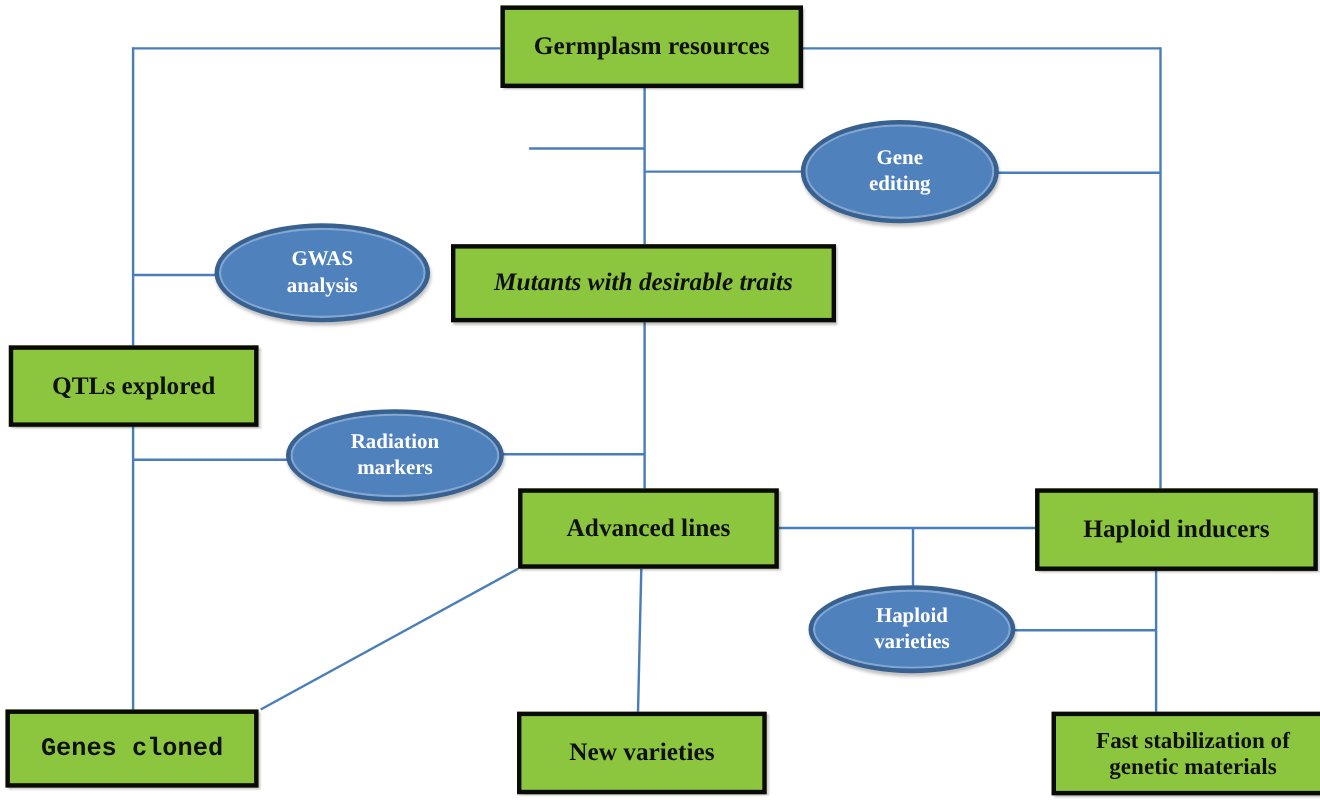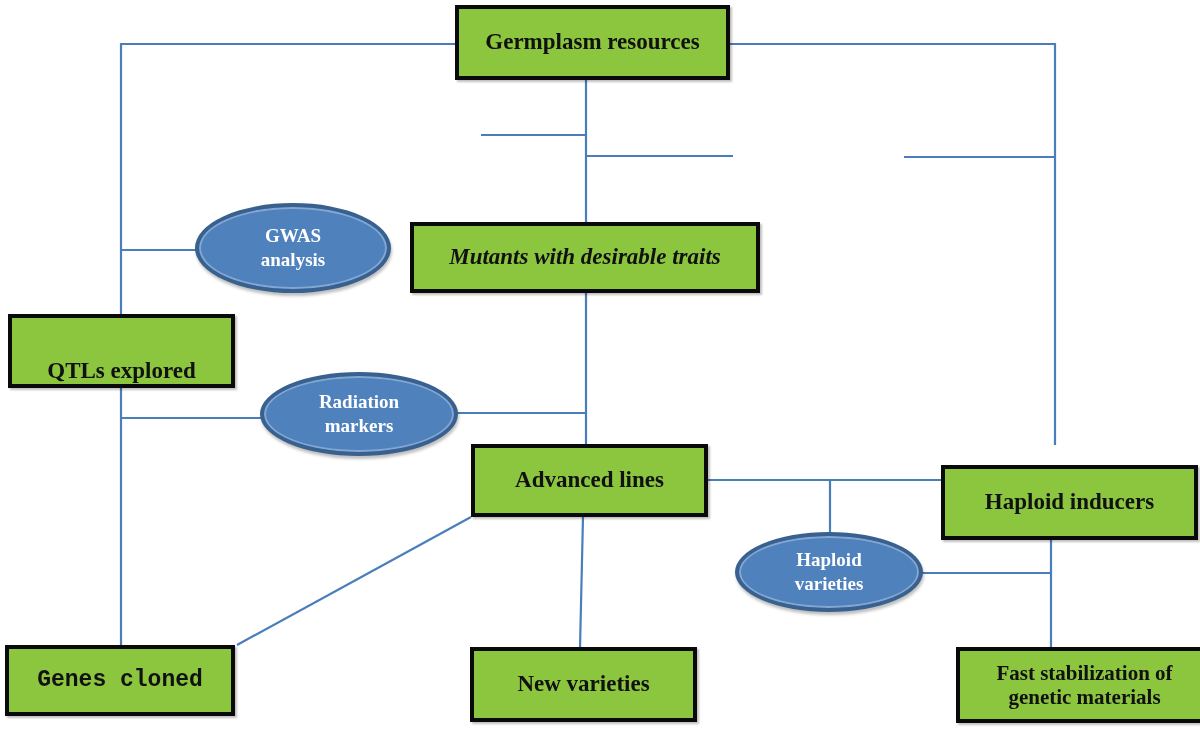--- a/index.html
+++ b/index.html
@@ -23,21 +23,21 @@
   .node{
     position:absolute;display:flex;align-items:center;justify-content:center;
     text-align:center;font-weight:bold;
   }
   .box{
     background:var(--box-fill);
     border:4px solid var(--box-border);
     color:var(--box-text);
     font-size:22px;line-height:1.15;
     box-shadow:2px 2px 2px rgba(0,0,0,0.25);
-    padding:0 6px;
+    padding:14px 6px;
   }
   .box.big{font-size:23px;}
   .ellipse{
     background:var(--ellipse-fill);
     border:4px solid var(--ellipse-border);
     border-radius:50%;
     color:var(--ellipse-text);
     font-size:19px;line-height:1.25;
     box-shadow:inset 0 0 0 2px rgba(255,255,255,0.30), 1px 3px 3px rgba(0,0,0,0.25);
   }
@@ -81,45 +81,48 @@
   </svg>
 
   <div class="node box big" style="left:455px;top:5px;width:275px;height:75px;">
     <span class="lbl">Germplasm resources</span>
   </div>
 
   <div class="node box big" style="left:410px;top:222px;width:350px;height:71px;font-style:italic;">
     <span class="lbl">Mutants with desirable traits</span>
   </div>
 
-  <div class="node box big" style="left:8px;top:314px;width:227px;height:74px;align-items:flex-end;">
+  <div class="node box big" style="left:8px;top:314px;width:227px;height:74px;">
     <span class="lbl">QTLs explored</span>
   </div>
 
   <div class="node box big" style="left:471px;top:444px;width:237px;height:73px;">
     <span class="lbl">Advanced lines</span>
   </div>
 
-  <div class="node box big" style="left:941px;top:465px;width:257px;height:75px;">
+  <div class="node box big" style="left:941px;top:444px;width:257px;height:75px;">
     <span class="lbl">Haploid inducers</span>
   </div>
 
   <div class="node box big" style="left:5px;top:645px;width:230px;height:71px;font-family:Liberation Mono, monospace;">
     <span class="lbl">Genes cloned</span>
   </div>
 
   <div class="node box big" style="left:470px;top:647px;width:227px;height:75px;">
     <span class="lbl">New varieties</span>
   </div>
 
   <div class="node box" style="left:956px;top:647px;width:257px;height:76px;font-size:21px;">
     <span class="lbl" style="max-width:235px;">Fast stabilization of genetic materials</span>
   </div>
 
 
+  <div class="node ellipse" style="left:728px;top:109px;width:180px;height:94px;">
+    <span class="lbl" style="max-width:78px;">Gene editing</span>
+  </div>
 
   <div class="node ellipse" style="left:195px;top:203px;width:196px;height:90px;">
     <span class="lbl" style="max-width:95px;">GWAS analysis</span>
   </div>
 
   <div class="node ellipse" style="left:260px;top:372px;width:198px;height:84px;">
     <span class="lbl" style="max-width:110px;">Radiation markers</span>
   </div>
 
   <div class="node ellipse" style="left:735px;top:532px;width:188px;height:80px;">

